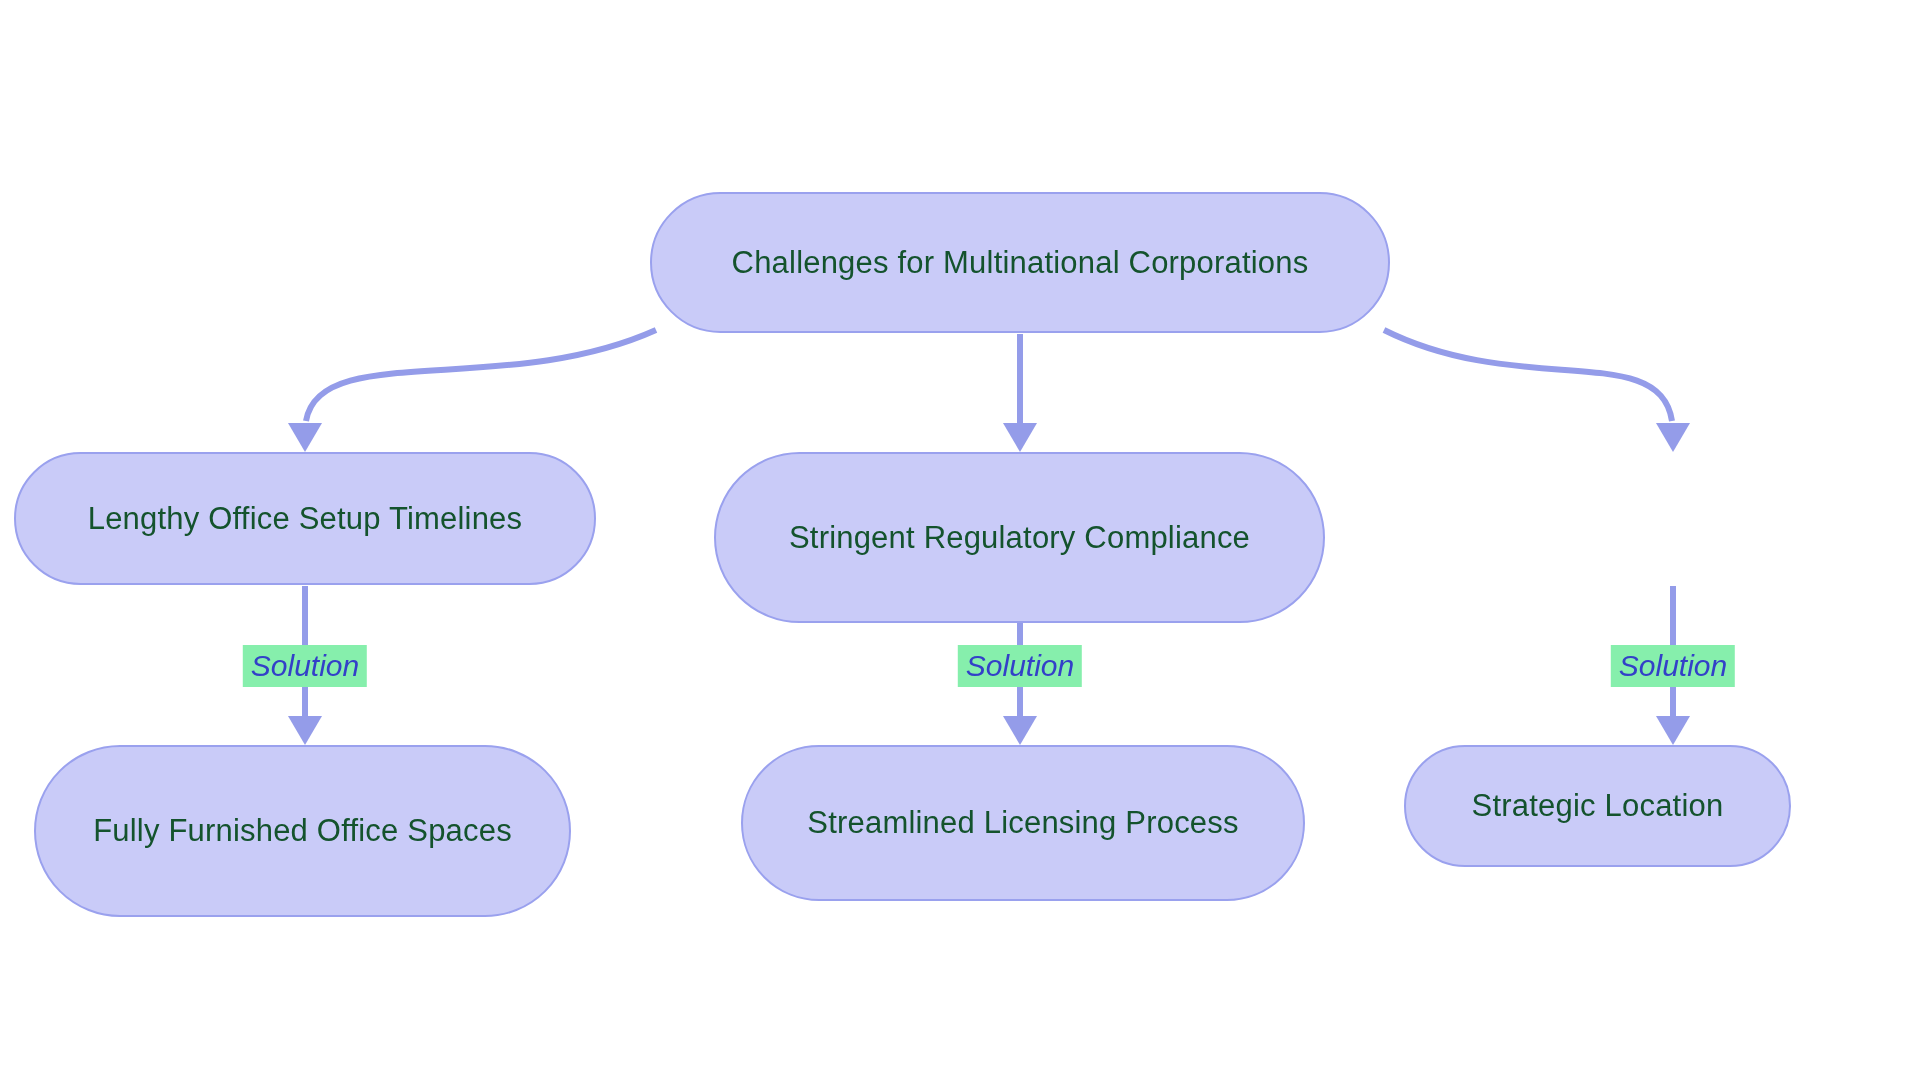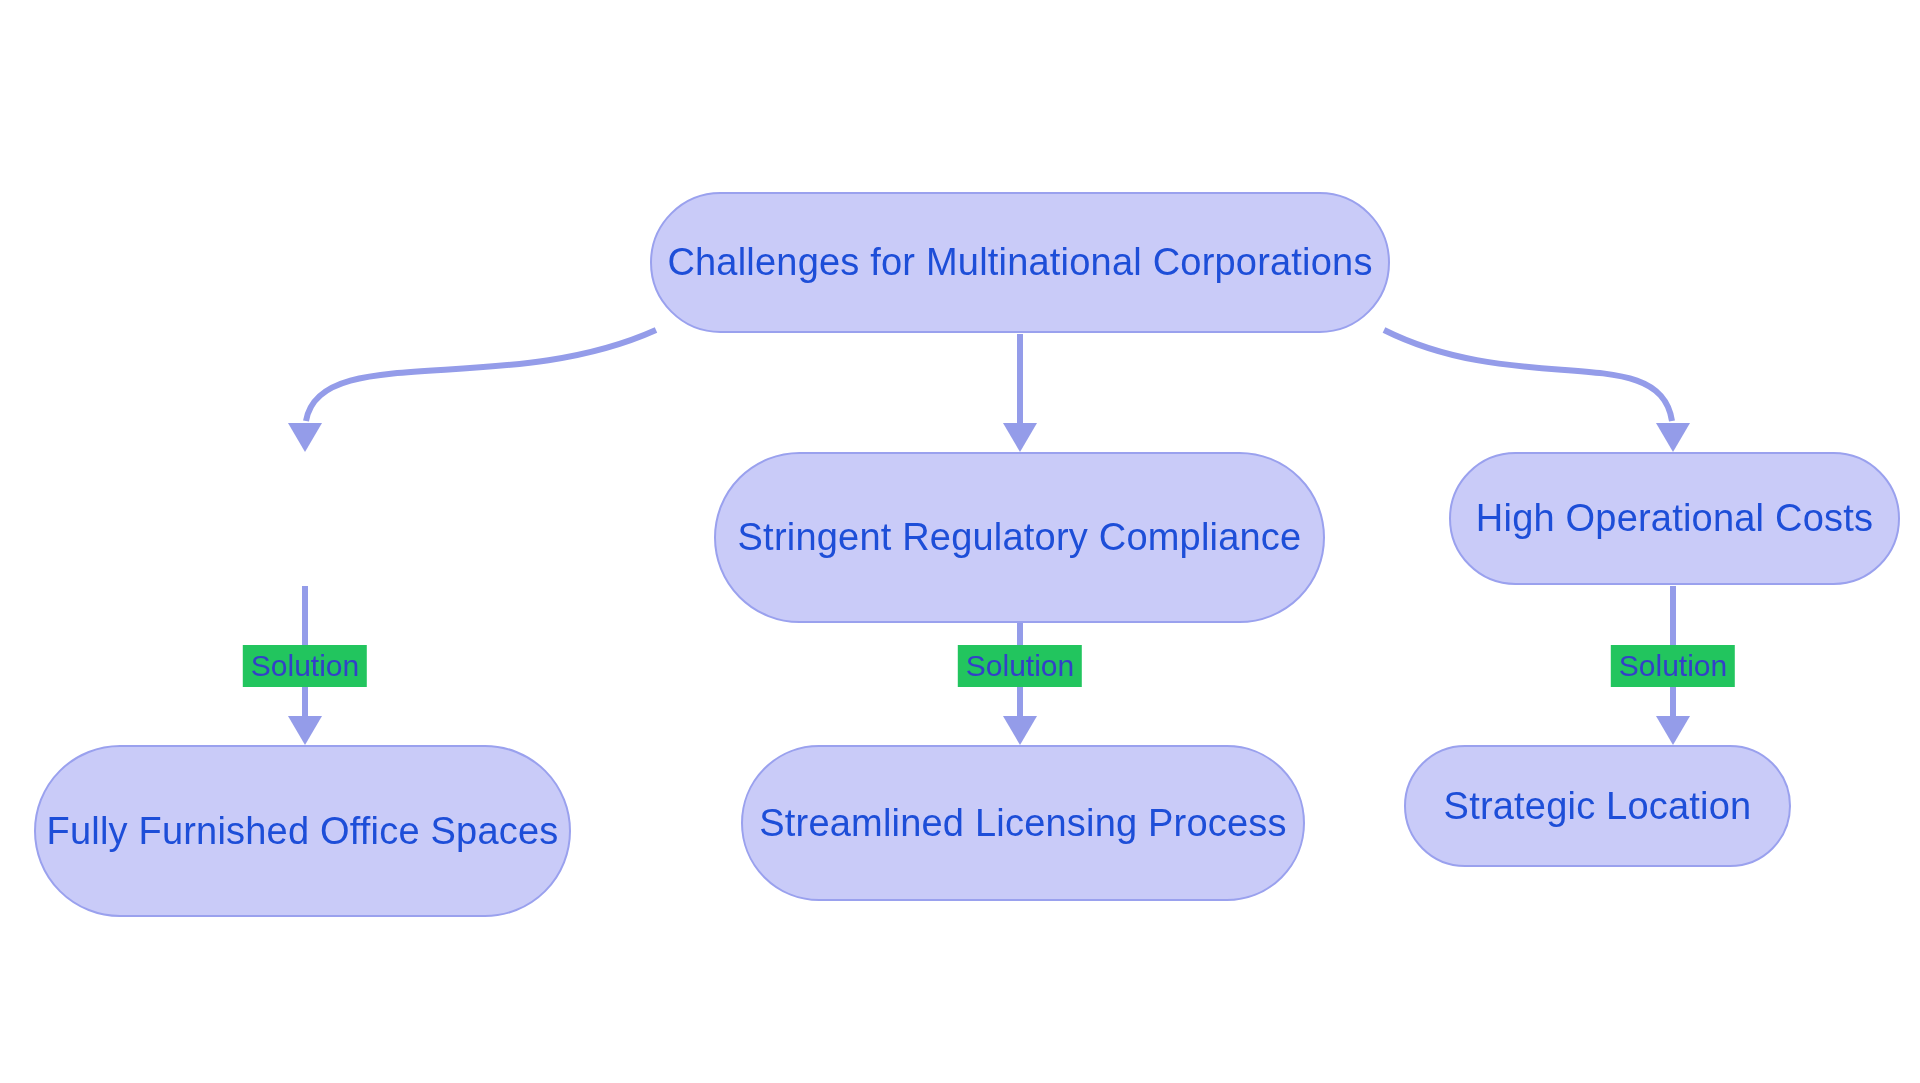--- a/index.html
+++ b/index.html
@@ -25,34 +25,35 @@
   .node {
     position: absolute;
     box-sizing: border-box;
     background: #c9cbf8;
     border: 2px solid #9aa1ee;
     border-radius: 999px;
     display: flex;
     align-items: center;
     justify-content: center;
     text-align: center;
-    color: #1d4ed8;
-    font-size: 38px;
+    color: #14532d;
+    font-size: 31px;
     letter-spacing: 0.2px;
     white-space: nowrap;
   }
   .edge-label {
     position: absolute;
     transform: translate(-50%, -50%);
-    background: #22c55e;
+    background: #86efac;
     color: #3340c8;
     font-size: 30px;
     padding: 6px 8px;
     line-height: 1;
     white-space: nowrap;
+    font-style: italic;
   }
 </style>
 </head>
 <body>
 
 <div class="canvas">
 
   <svg class="edges" viewBox="0 0 1920 1083" xmlns="http://www.w3.org/2000/svg">
 
     <path d="M 656 330 C 505 398, 320 340, 306 421" fill="none" stroke="#949ce9" stroke-width="6"></path>
@@ -71,28 +72,28 @@
     <polygon points="1003,716 1037,716 1020,745" fill="#949ce9"></polygon>
 
     <path d="M 1673 586 L 1673 716" fill="none" stroke="#949ce9" stroke-width="6"></path>
     <polygon points="1656,716 1690,716 1673,745" fill="#949ce9"></polygon>
   </svg>
 
   <div class="node" style="left:650px; top:192px; width:740px; height:141px;">
     <span>Challenges for Multinational Corporations</span>
   </div>
 
+  <div class="node" style="left:14px; top:452px; width:582px; height:133px;">
+    <span>Lengthy Office Setup Timelines</span>
+  </div>
 
   <div class="node" style="left:714px; top:452px; width:611px; height:171px;">
     <span>Stringent Regulatory Compliance</span>
   </div>
 
-  <div class="node" style="left:1449px; top:452px; width:451px; height:133px;">
-    <span>High Operational Costs</span>
-  </div>
 
   <div class="edge-label" style="left:305px; top:666px;">Solution</div>
 
   <div class="edge-label" style="left:1020px; top:666px;">Solution</div>
 
   <div class="edge-label" style="left:1673px; top:666px;">Solution</div>
 
   <div class="node" style="left:34px; top:745px; width:537px; height:172px;">
     <span>Fully Furnished Office Spaces</span>
   </div>

